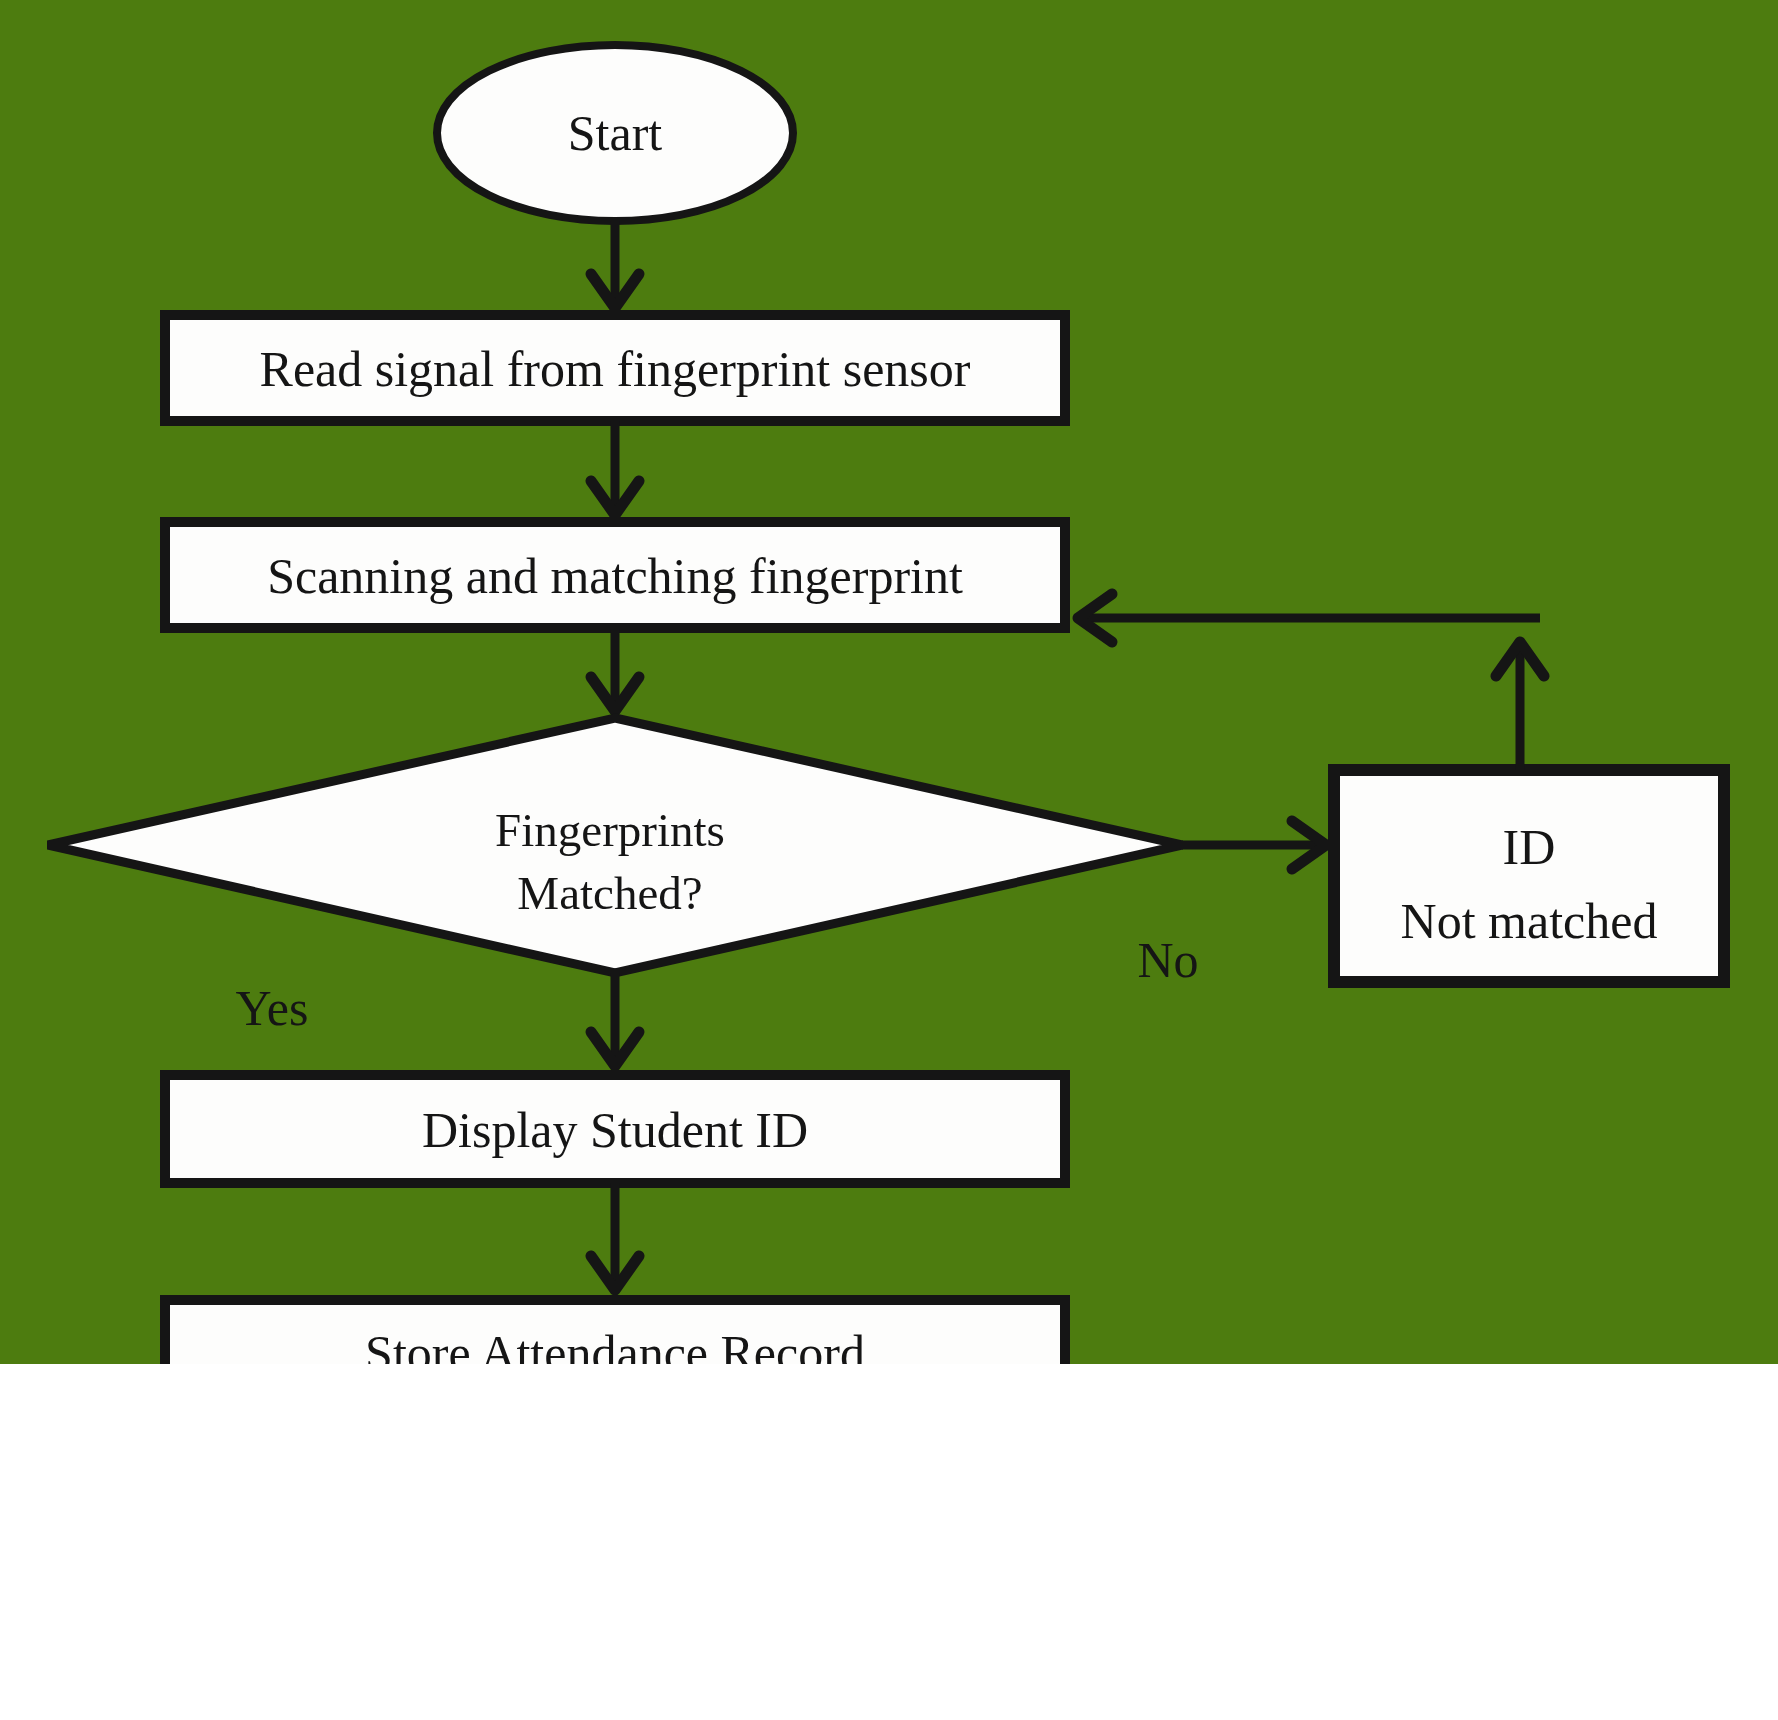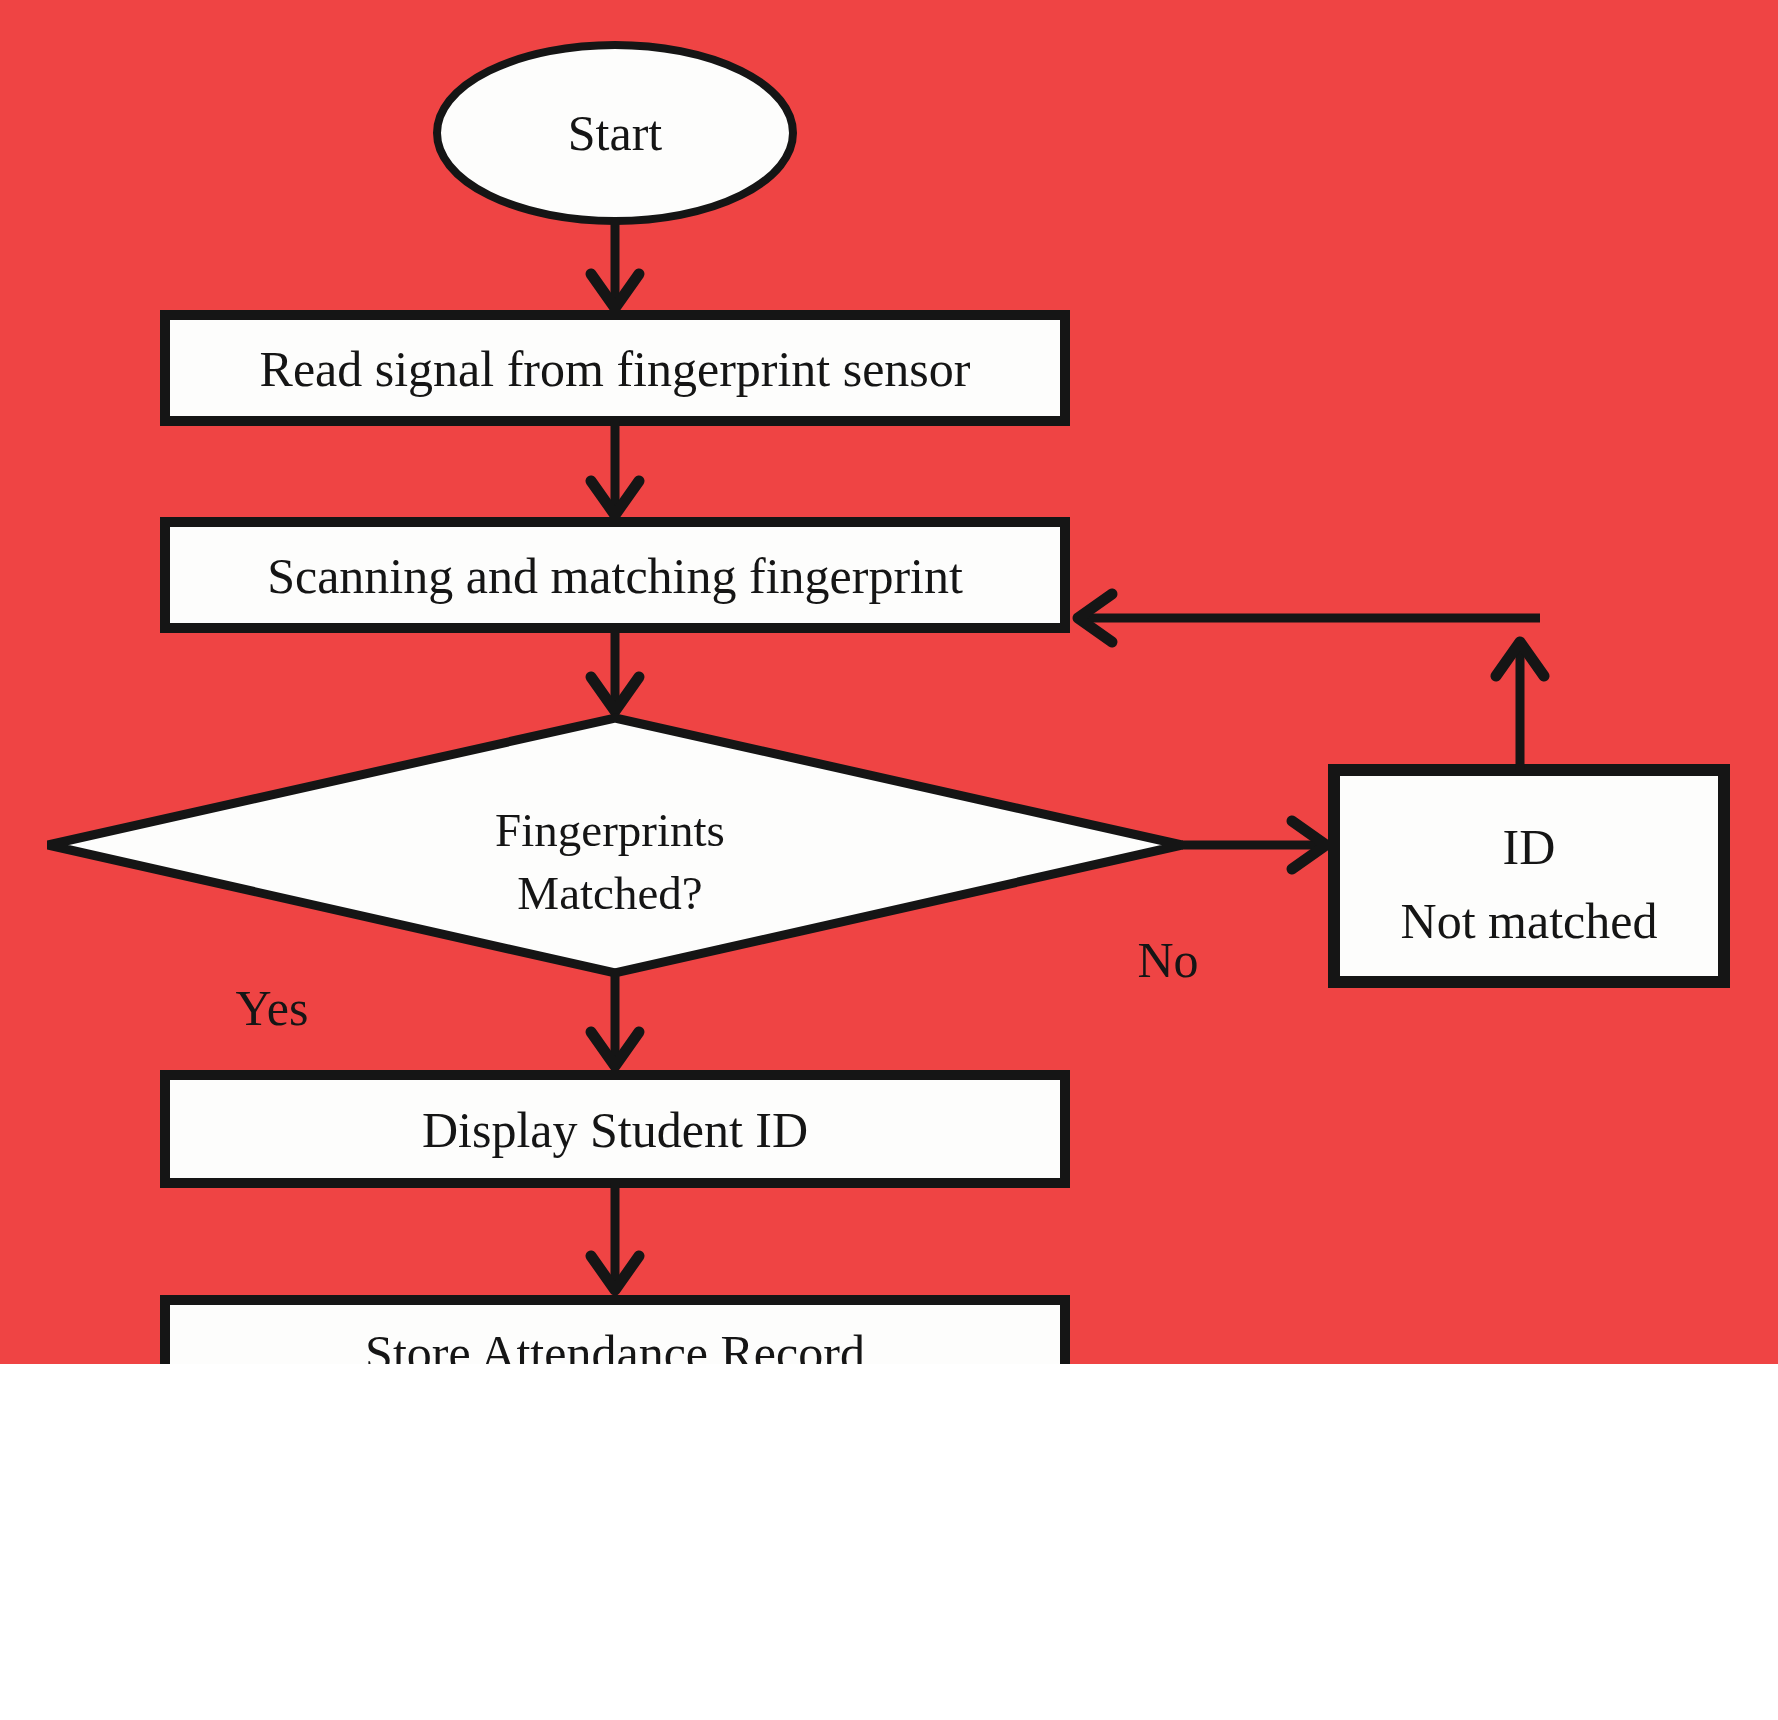--- a/index.html
+++ b/index.html
@@ -4,21 +4,21 @@
 <style>
   html, body {
     margin: 0;
     padding: 0;
     background: #ffffff;
   }
   .page {
     position: relative;
     width: 1778px;
     height: 1364px;
-    background: #ef4444;
+    background: #4d7c0f;
     font-family: "Liberation Serif", serif;
     overflow: hidden;
   }
   svg { display: block; }
   text {
     fill: #151515;
     font-family: "Liberation Serif", serif;
   }
   .node-label      { font-size: 50px; }
   .diamond-label   { font-size: 47px; }

